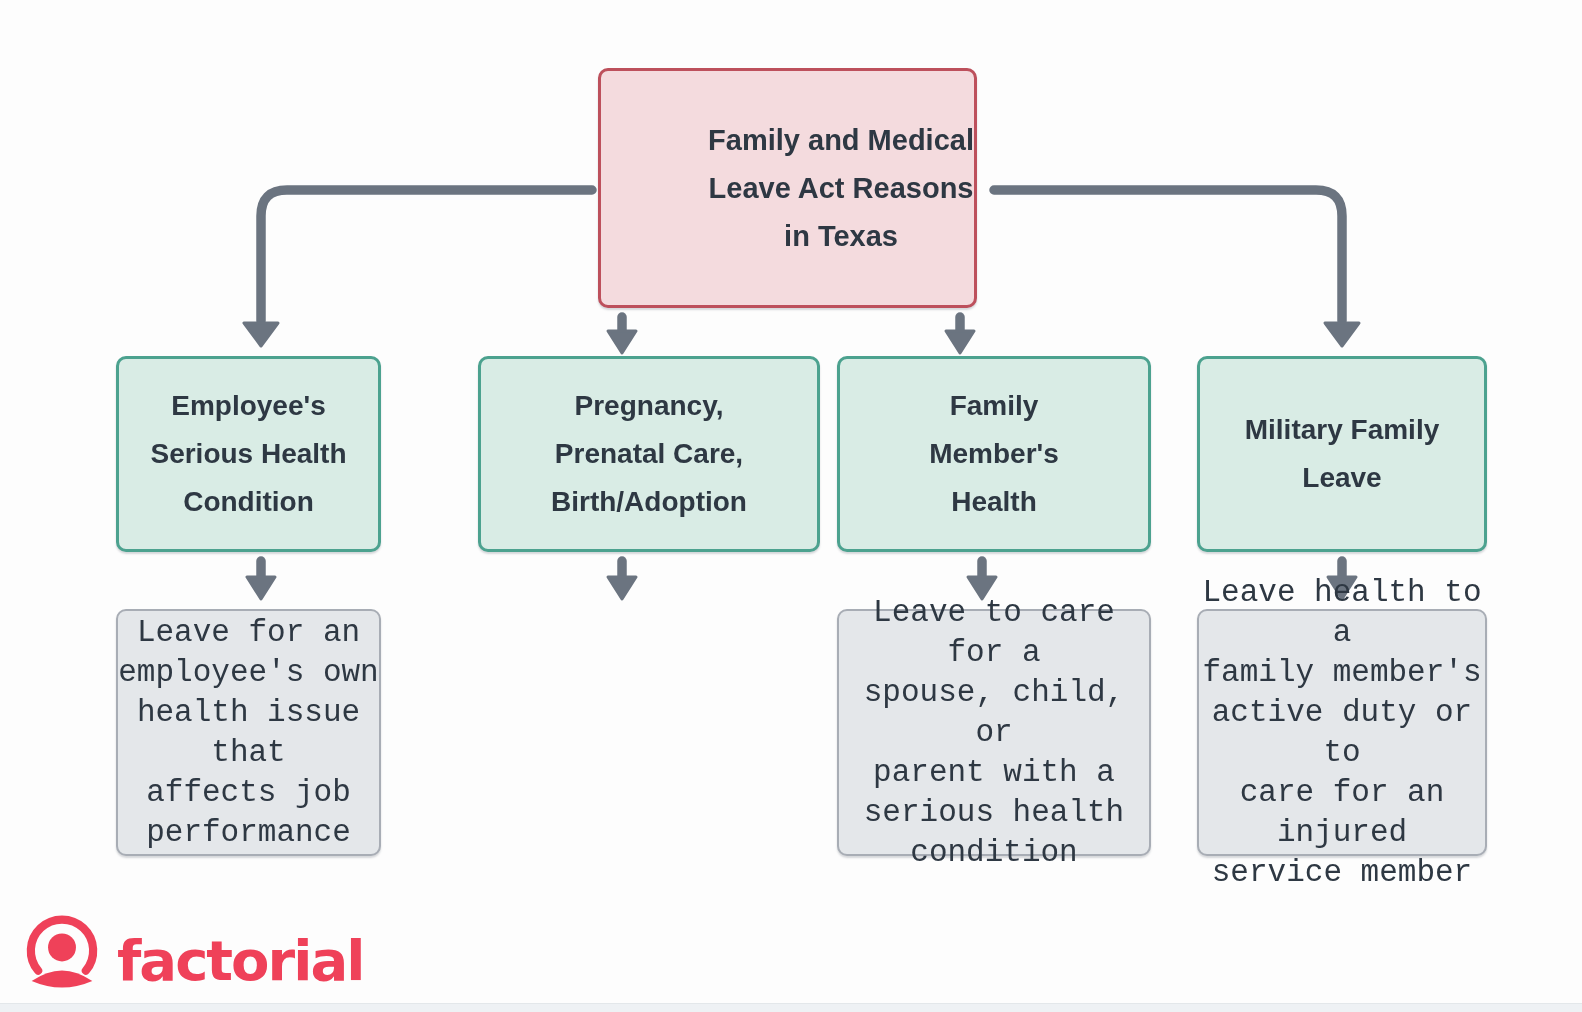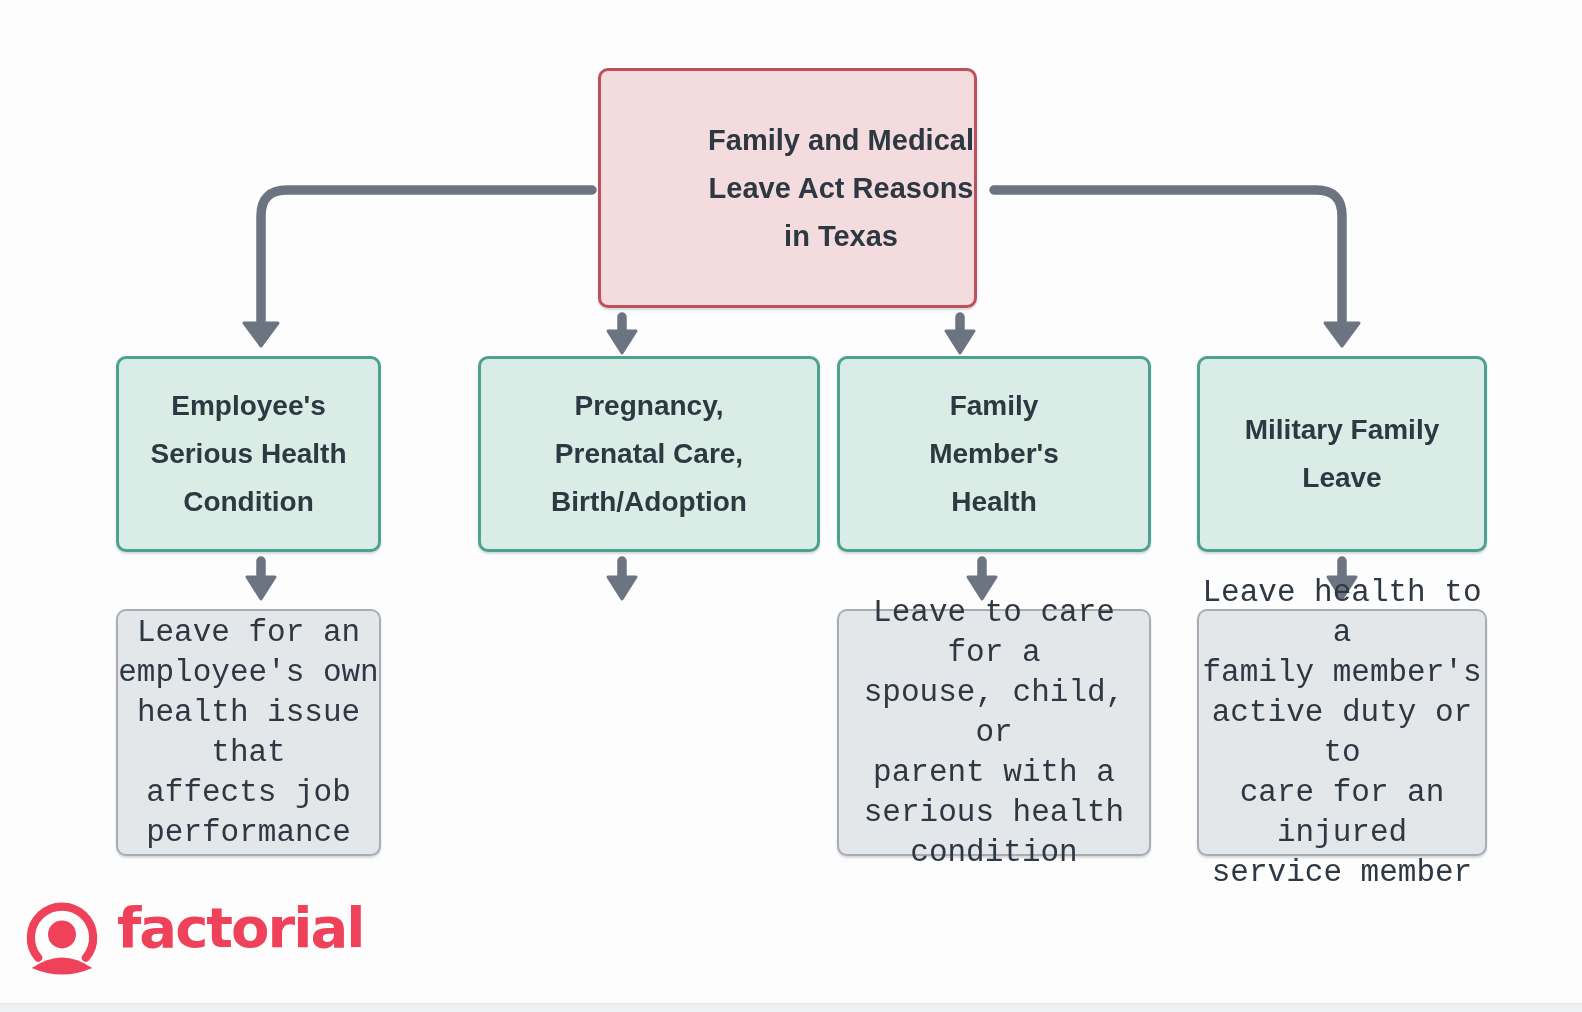--- a/index.html
+++ b/index.html
@@ -46,21 +46,21 @@
   }
   .detail-node .node-text{font-size:31px;font-weight:normal;line-height:40px;font-family:Liberation Mono, monospace;}
 
   .col-1{left:116px;width:265px;}
   .col-2{left:478px;width:342px;}
   .col-3{left:837px;width:314px;}
   .col-4{left:1197px;width:290px;text-align:center;}
 
   .logo{
     position:absolute;left:21px;top:900px;height:95px;
-    display:flex;align-items:flex-start;gap:14px;
+    display:flex;align-items:flex-end;gap:14px;
   }
   .logo-mark{width:82px;height:82px;display:block;}
   .ring{fill:none;stroke:var(--brand);stroke-width:10;stroke-linecap:round;}
   .person{fill:var(--brand);}
   .logo-word{
     font-family:"DejaVu Sans",sans-serif;
     font-size:56px;font-weight:bold;
     letter-spacing:-2px;
     color:var(--brand);
     line-height:1;

